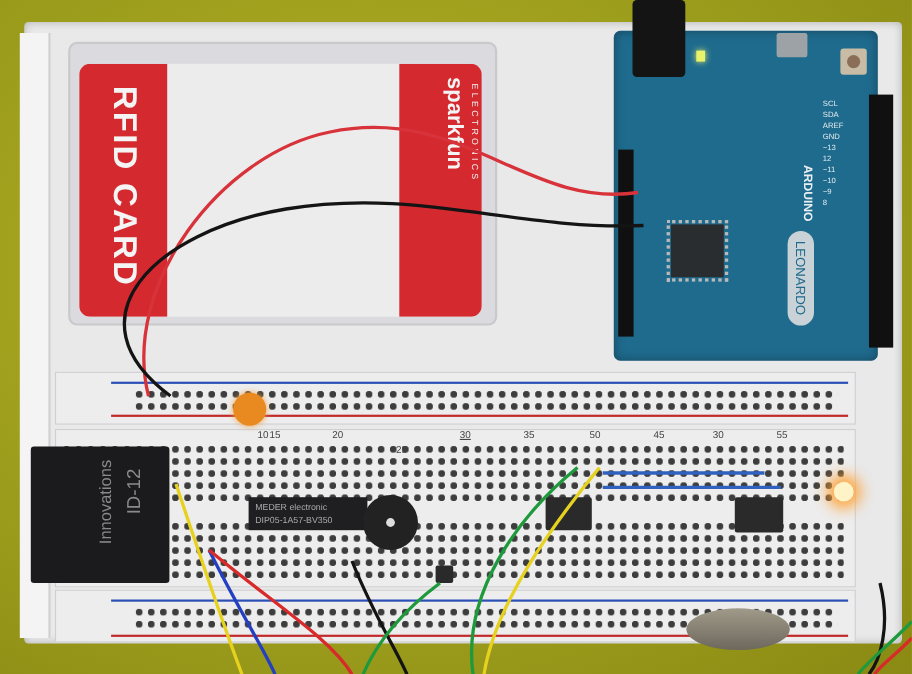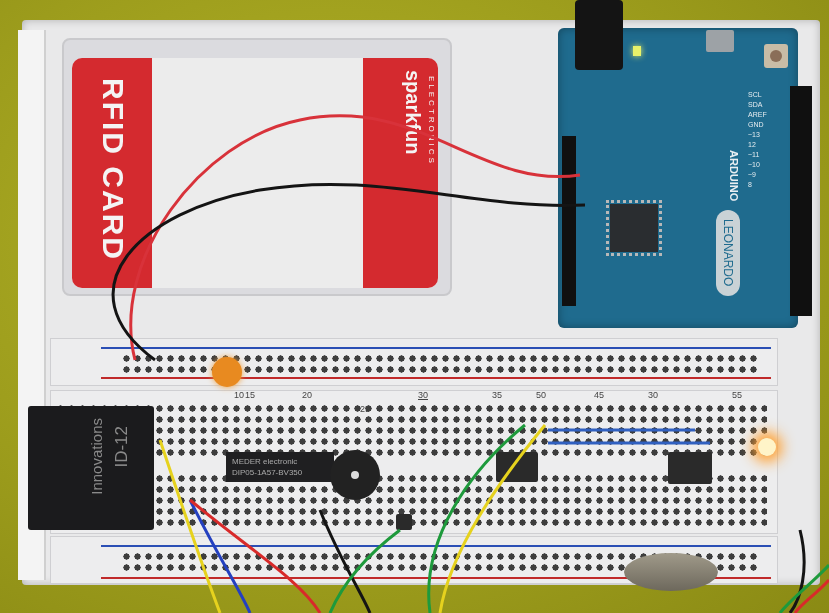--- a/index.html
+++ b/index.html
@@ -110,25 +110,25 @@
     <div class="bb-holes" style="position:absolute;left:70px;top:14px;width:640px;height:22px;"></div>
     <div class="rail-blue" style="left:50px;top:8px;width:670px;"></div>
     <div class="rail-red" style="left:50px;top:40px;width:670px;"></div>
   </div>
 
   <div class="bb-num" style="left:186px;top:390px;margin-left:48px;">10</div>
   <div class="bb-num" style="left:245px;top:390px;text-align:center;">15</div>
   <div class="bb-num" style="left:302px;top:390px;">20</div>
   <div class="bb-num" style="left:360px;top:404px;">25</div>
   <div class="bb-num" style="left:418px;top:390px;text-decoration:underline;">30</div>
-  <div class="bb-num" style="left:476px;top:390px;margin-left:16px;">35</div>
+  <div class="bb-num" style="left:476px;top:390px;">35</div>
   <div class="bb-num" style="left:536px;top:390px;">50</div>
   <div class="bb-num" style="left:594px;top:390px;text-align:center;">45</div>
   <div class="bb-num" style="left:648px;top:390px;">30</div>
-  <div class="bb-num" style="left:732px;top:390px;">55</div>
+  <div class="bb-num" style="left:706px;top:390px;">55</div>
 
   <div class="id12">
     <div class="id12-t1">ID-12</div>
     <div class="id12-t2">Innovations</div>
   </div>
   <div class="relay">
     <div>MEDER electronic</div>
     <div>DIP05-1A57-BV350</div>
   </div>
   <div class="buzzer"></div>

